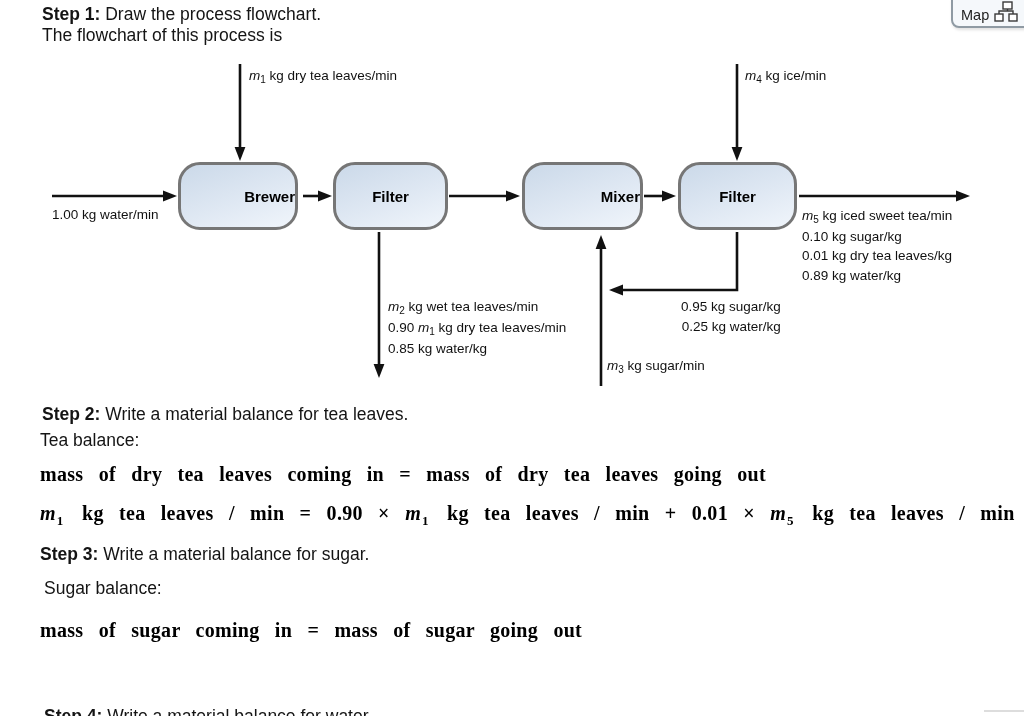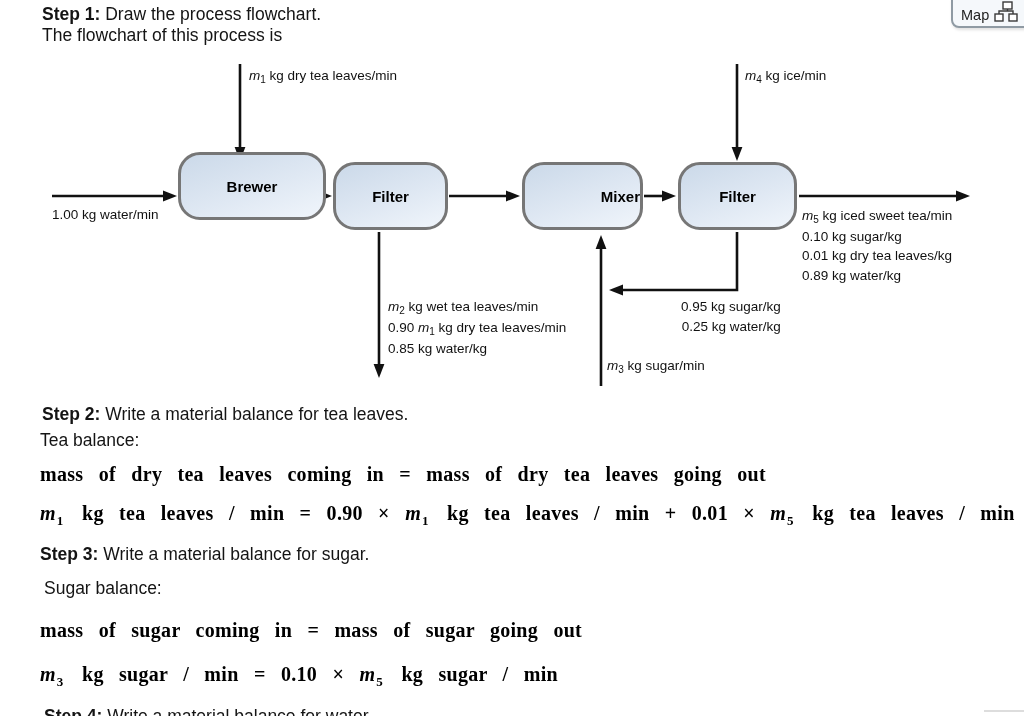--- a/index.html
+++ b/index.html
@@ -102,21 +102,21 @@
     <g>
       <line x1="601" y1="386" x2="601" y2="249"></line>
       <polygon points="601,235 595.6,249 606.4,249"></polygon>
     </g>
     <g>
       <polyline points="737,232 737,290 623,290"></polyline>
       <polygon points="609,290 623,284.6 623,295.4"></polygon>
     </g>
   </svg>
 
-  <div class="unit" style="left:178px;top:152px;width:148px;">
+  <div class="unit" style="left:178px;top:162px;width:120px;justify-content:flex-end;">
     <span>Brewer</span>
   </div>
   <div class="unit" style="left:333px;top:162px;width:115px;">
     <span>Filter</span>
   </div>
   <div class="unit" style="left:522px;top:162px;width:121px;justify-content:flex-end;">
     <span>Mixer</span>
   </div>
   <div class="unit" style="left:678px;top:162px;width:119px;">
     <span>Filter</span>
@@ -171,23 +171,20 @@
     <span class="eqvar">m</span><span class="eqsub">1</span><span> kg tea leaves / min = 0.90 × </span><span class="eqvar">m</span><span class="eqsub">1</span><span> kg tea leaves / min + 0.01 × </span><span class="eqvar">m</span><span class="eqsub">5</span><span> kg tea leaves / min</span>
   </div>
 
   <div class="abs heading" style="left:40px;top:544px;">
     <span class="bold">Step 3:</span><span> Write a material balance for sugar.</span>
   </div>
   <div class="abs heading" style="left:44px;top:578px;">Sugar balance:</div>
 
   <div class="abs eq" style="left:40px;top:618px;">mass of sugar coming in = mass of sugar going out</div>
 
-  <div class="abs eq" style="left:40px;top:662px;">
-    <span class="eqvar">m</span><span class="eqsub">3</span><span> kg sugar / min = 0.10 × </span><span class="eqvar">m</span><span class="eqsub">5</span><span> kg sugar / min</span>
-  </div>
 
   <div class="abs heading" style="left:44px;top:706px;">
     <span class="bold">Step 4:</span><span> Write a material balance for water.</span>
   </div>
 
   <div class="abs hairline" style="left:984px;top:710px;width:40px;height:2px;"></div>
 
 </div>
 
 </body></html>

